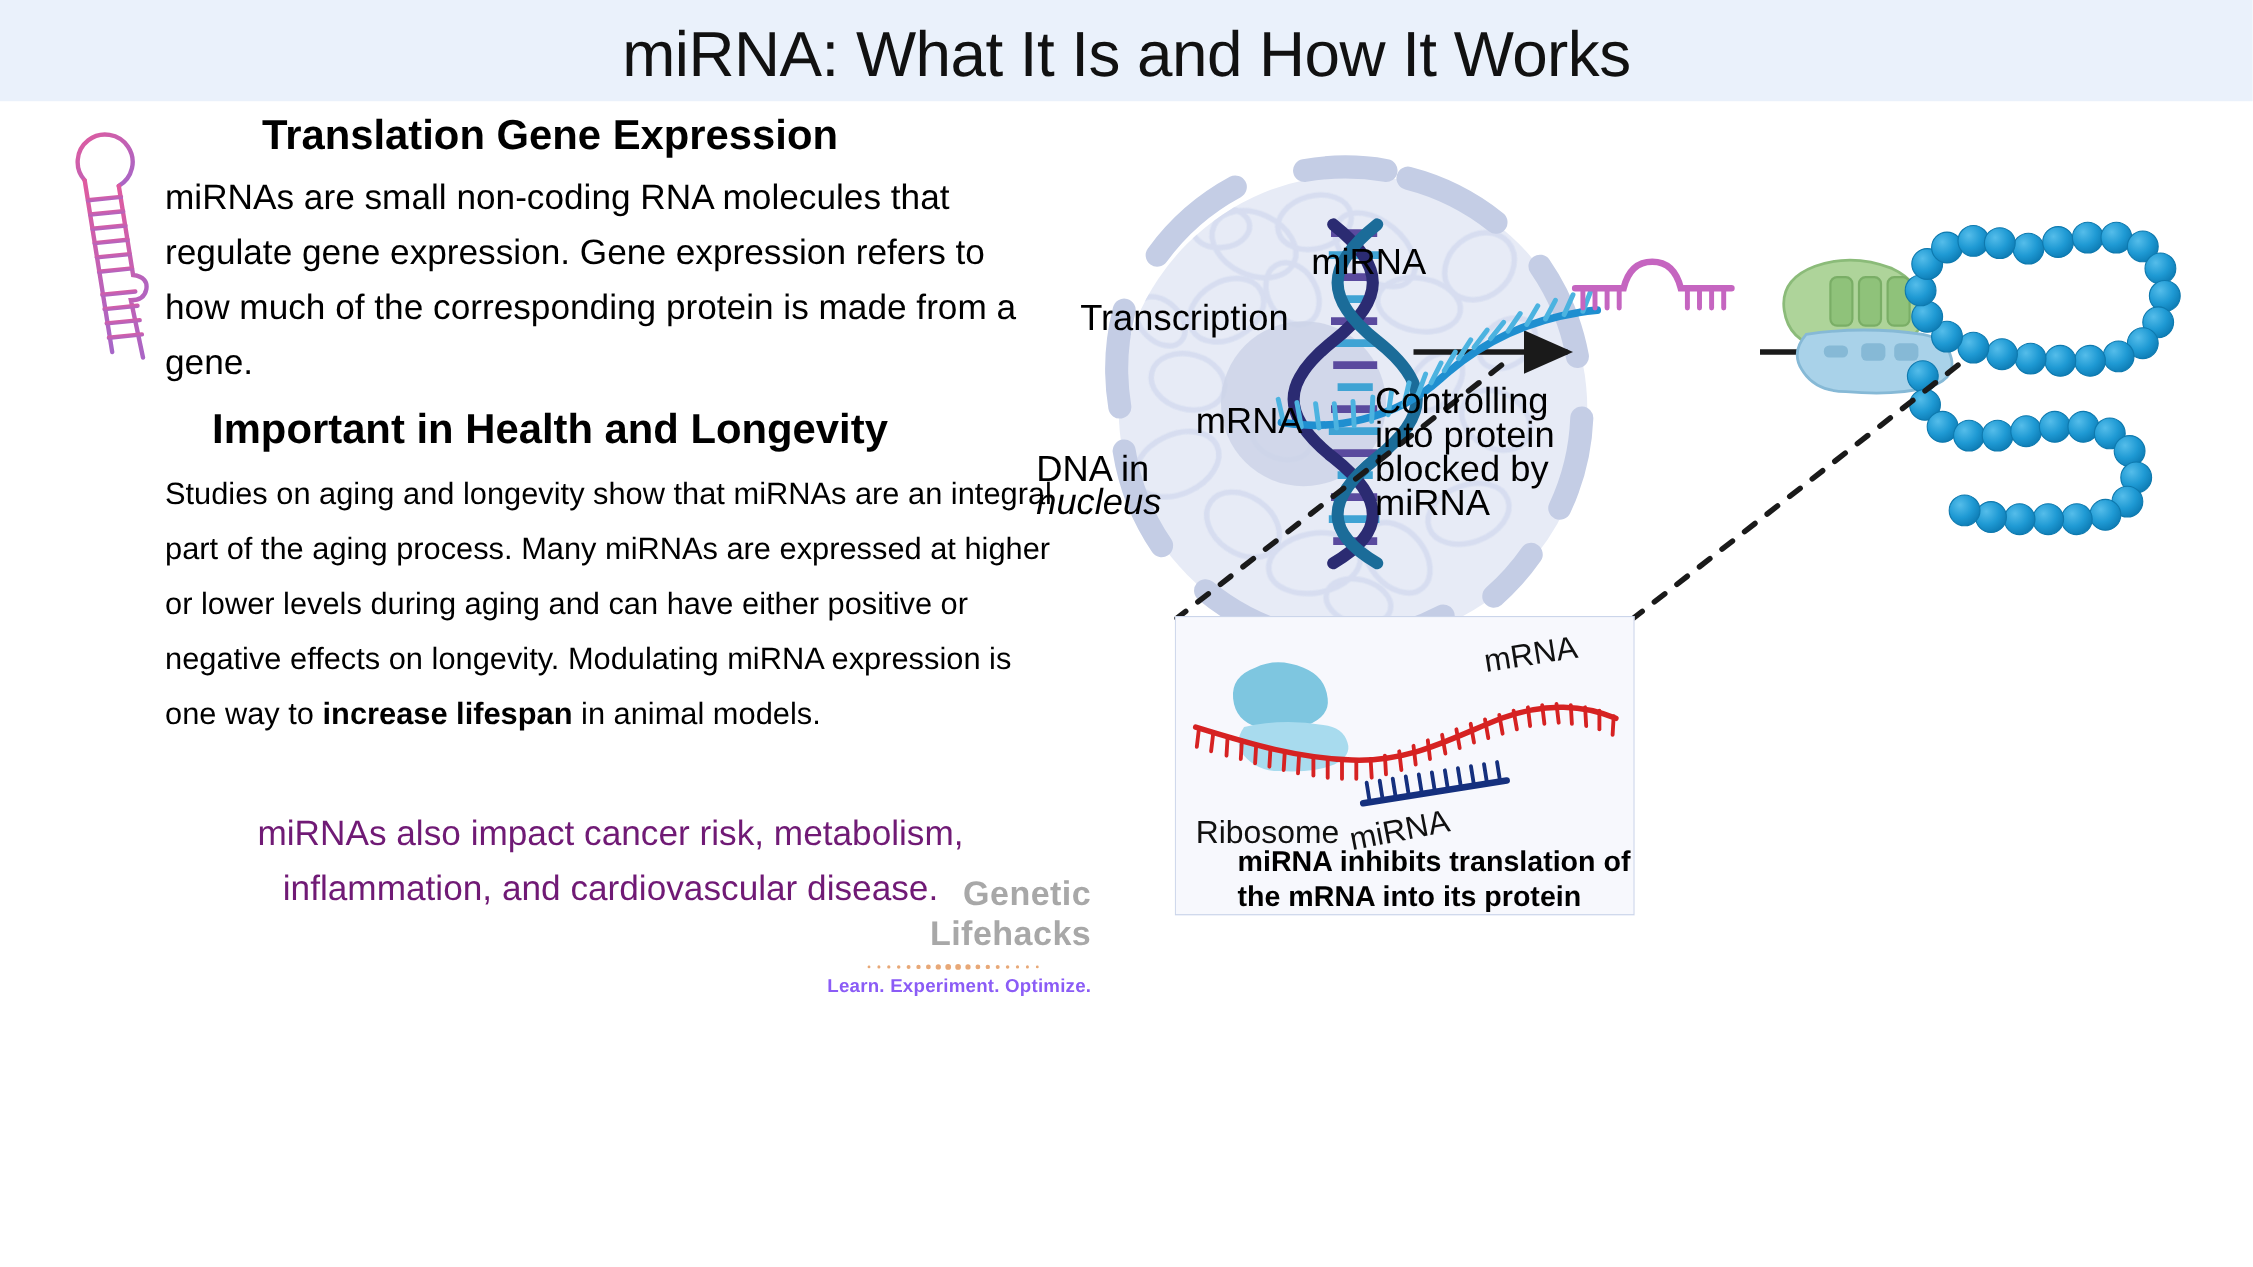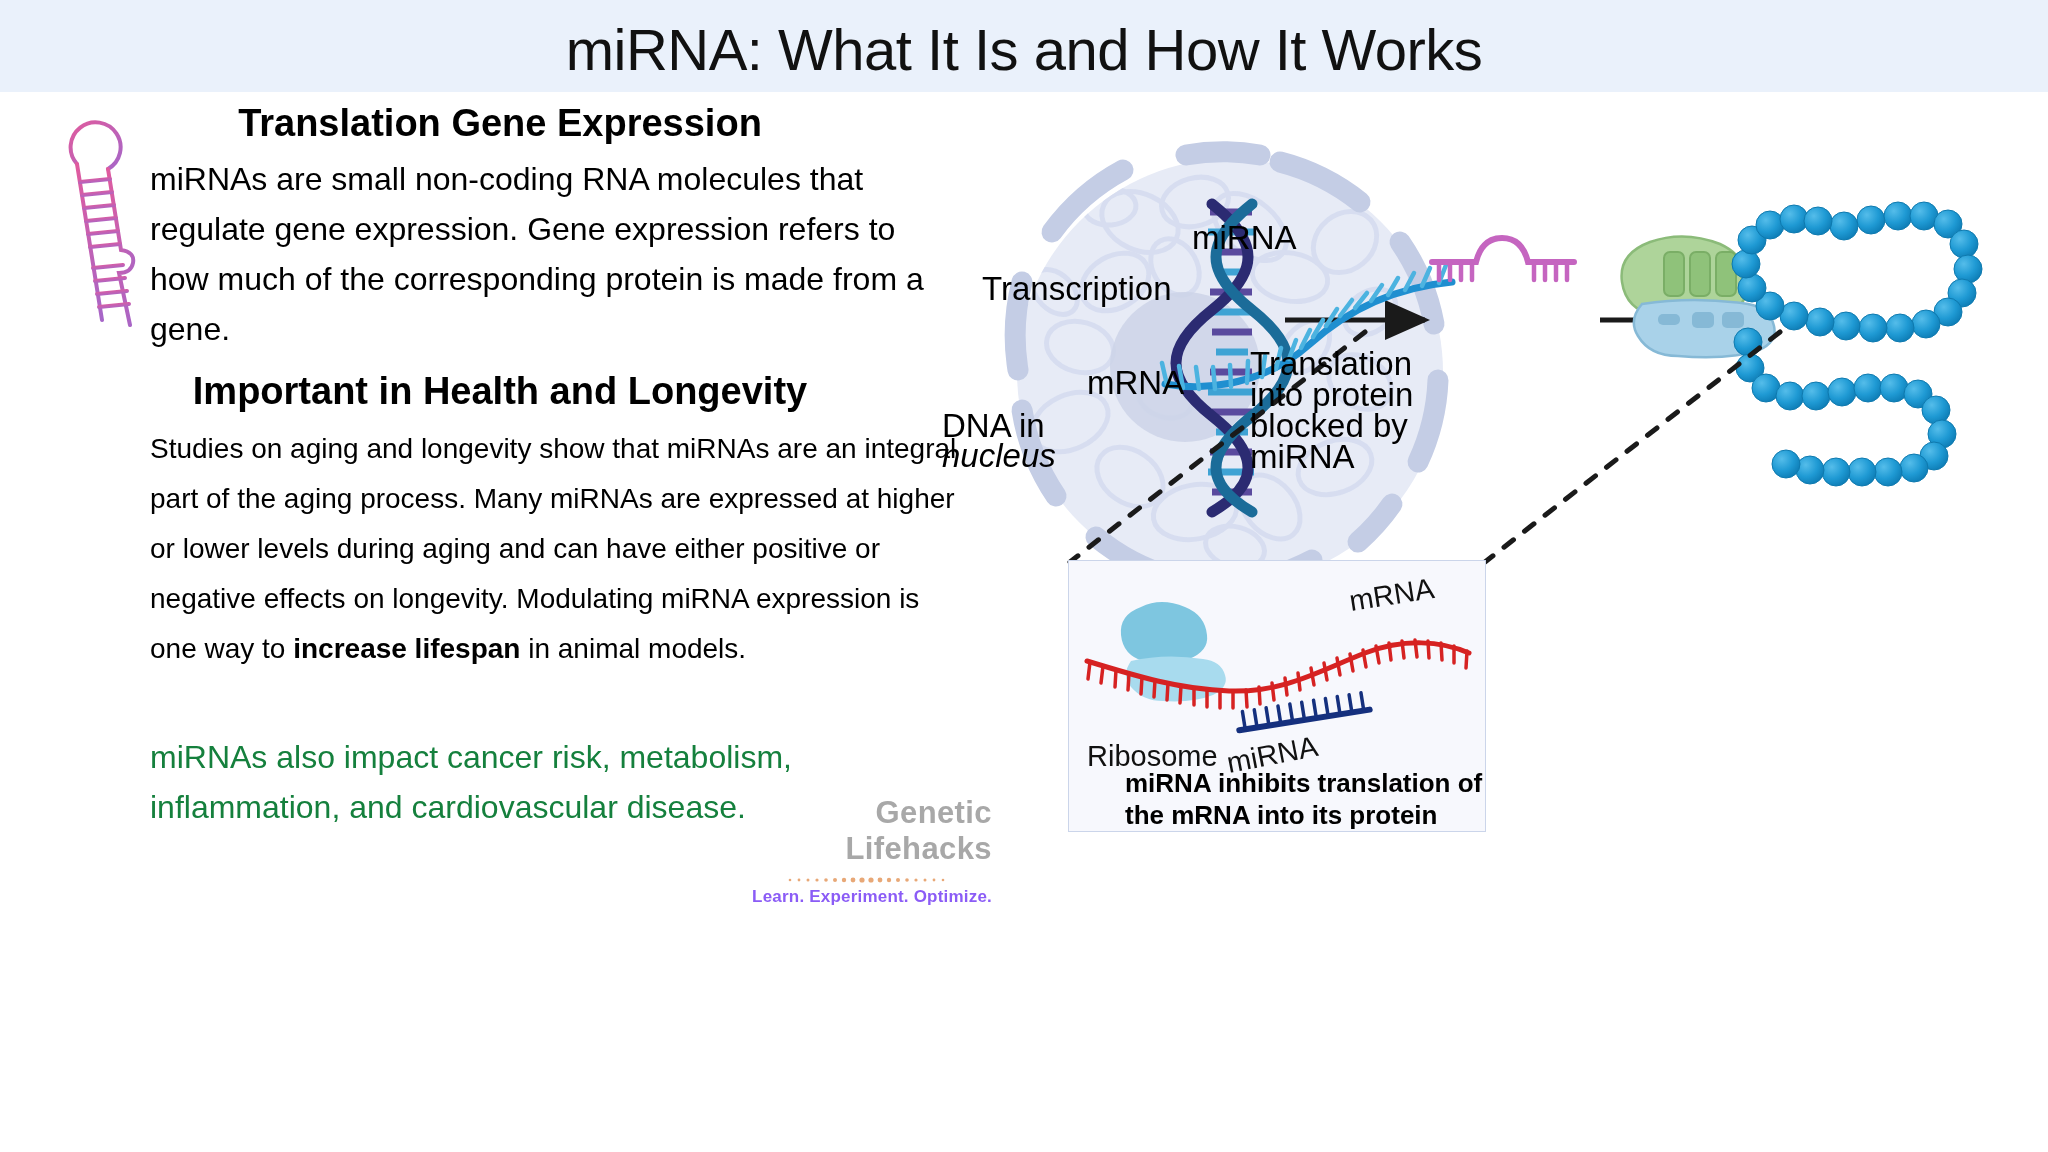--- a/index.html
+++ b/index.html
@@ -43,21 +43,21 @@
     position:absolute;left:150px;top:278px;width:700px;
     text-align:center;
     font-size:38px;font-weight:bold;color:#000;
   }
   .sec2-body{
     position:absolute;left:150px;top:332px;width:810px;
     font-size:28px;line-height:50px;color:#000000;
   }
   .sec3-body{
     position:absolute;left:150px;top:640px;width:810px;
-    font-size:32px;line-height:50px;color:#15803d;
+    font-size:32px;line-height:50px;color:#701a75;text-align:center;
   }
   .sec-body b{font-weight:bold;}
 
   
   .diagram{position:absolute;left:960px;top:92px;width:1088px;height:1060px;}
   .diagram svg{position:absolute;left:0;top:0;}
 
   .dlabel{
     position:absolute;color:#000;font-size:31px;line-height:38px;
     white-space:pre;
@@ -323,21 +323,21 @@
         <line x1="405" y1="240" x2="110" y2="470"></line>
         <line x1="820" y1="240" x2="525" y2="470"></line>
       </g>
     </svg>
 
     <div class="dlabel big" style="left:22px;top:178px;">Transcription</div>
     <div class="dlabel big" style="left:-18px;top:315px;">DNA in</div>
     <div class="dlabel big" style="left:-18px;top:345px;font-style:italic;">nucleus</div>
     <div class="dlabel big" style="left:127px;top:272px;">mRNA</div>
     <div class="dlabel big" style="left:232px;top:127px;">miRNA</div>
-    <div class="dlabel big" style="left:290px;top:253px;">Translation</div>
+    <div class="dlabel big" style="left:290px;top:253px;">Controlling</div>
     <div class="dlabel big" style="left:290px;top:284px;">into protein</div>
     <div class="dlabel big" style="left:290px;top:315px;">blocked by</div>
     <div class="dlabel big" style="left:290px;top:346px;">miRNA</div>
   </div>
 
   <div class="inset">
     <svg width="416" height="270" viewBox="0 0 416 270">
 
       <g>
         <path d="M72 46 q-22 8 -20 28 q2 20 22 26 q26 6 46 -2 q20 -8 18 -24 q-2 -20 -22 -28 q-24 -10 -44 0 Z" fill="#7ec6e0"></path>

